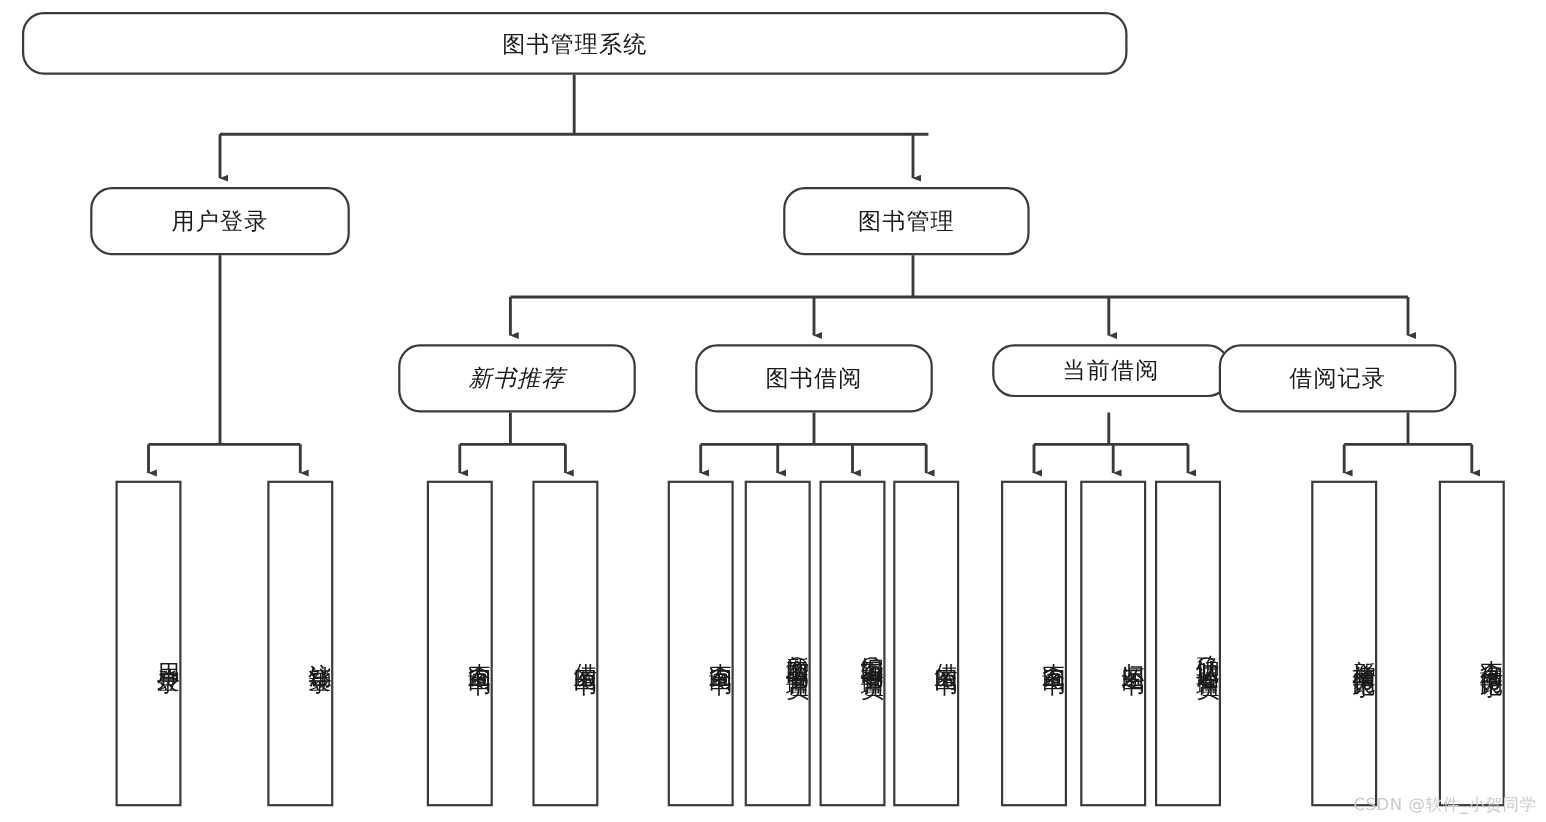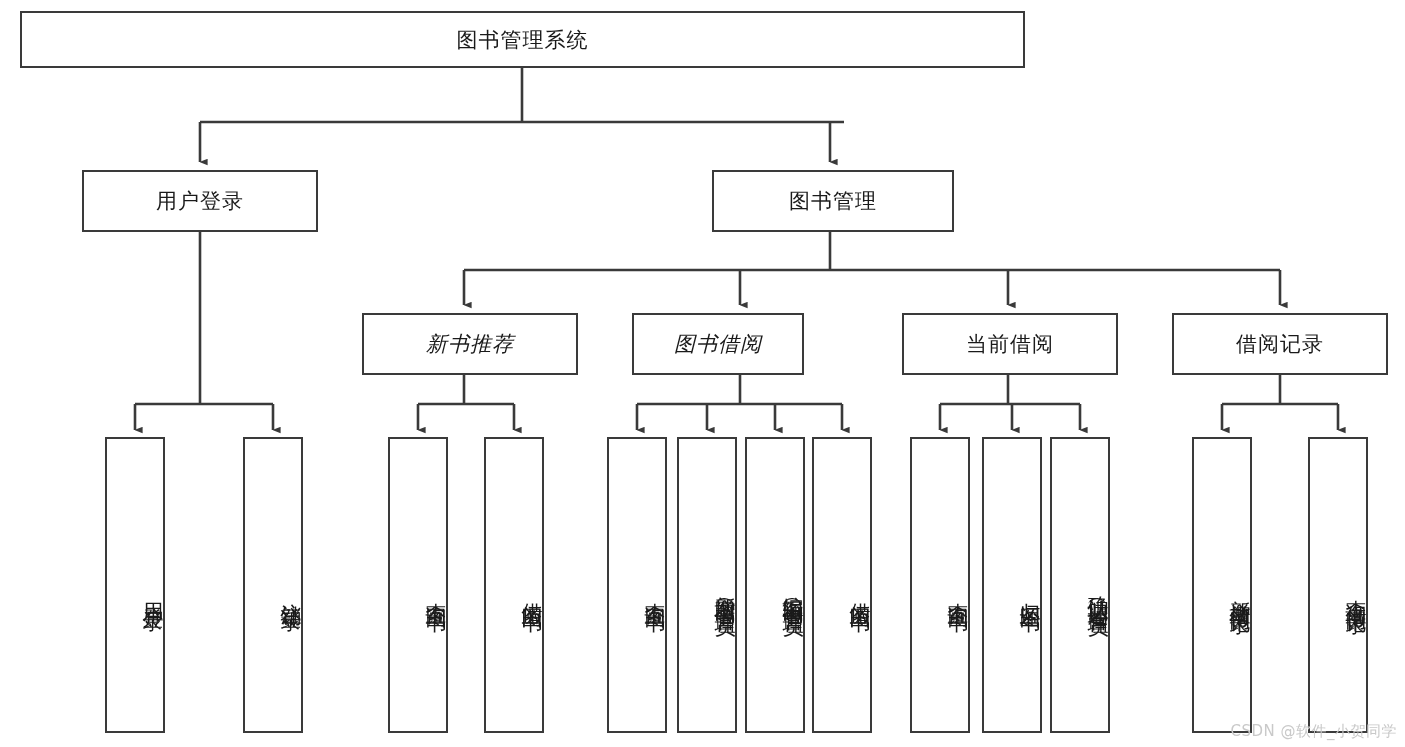--- a/index.html
+++ b/index.html
@@ -31,20 +31,21 @@
     border: 2px solid #3a3a3a;
     background: #ffffff;
     display: flex;
     align-items: center;
     justify-content: center;
     color: #1a1a1a;
   }
   .node.h {
     font-size: 21px;
     letter-spacing: 1px;
+    border-radius: 20px;
   }
   .node.v {
     writing-mode: vertical-rl;
     text-orientation: upright;
     font-size: 21px;
     letter-spacing: 3px;
     align-items: flex-start;
     justify-content: center;
     padding-top: 14px;
     line-height: 1.0;
@@ -119,34 +120,34 @@
     </g>
   </svg>
 
   <div class="node h" style="left: 20px; top: 11px; width: 1005px; height: 57px;">
     <span>图书管理系统</span>
   </div>
 
   <div class="node h" style="left: 82px; top: 170px; width: 236px; height: 62px;">
     <span>用户登录</span>
   </div>
-  <div class="node h" style="left: 712px; top: 170px; width: 242px; height: 62px;">
+  <div class="node h" style="left: 712px; top: 170px; width: 224px; height: 62px;">
     <span>图书管理</span>
   </div>
 
   <div class="node h" style="left: 362px; top: 313px; width: 216px; height: 62px; font-style: italic;">
     <span>新书推荐</span>
   </div>
-  <div class="node h" style="left: 632px; top: 313px; width: 172px; height: 62px; font-style: italic;">
+  <div class="node h" style="left: 632px; top: 313px; width: 216px; height: 62px;">
     <span>图书借阅</span>
   </div>
-  <div class="node h" style="left: 902px; top: 313px; width: 216px; height: 62px;">
+  <div class="node h" style="left: 902px; top: 313px; width: 216px; height: 48px;">
     <span>当前借阅</span>
   </div>
-  <div class="node h" style="left: 1172px; top: 313px; width: 216px; height: 62px;">
+  <div class="node h" style="left: 1108px; top: 313px; width: 216px; height: 62px;">
     <span>借阅记录</span>
   </div>
 
   <div class="node v" style="left: 105px; top: 437px; width: 60px; height: 296px;">
     <span class="vtext">用户登录</span>
   </div>
   <div class="node v" style="left: 243px; top: 437px; width: 60px; height: 296px;">
     <span class="vtext">注销登录</span>
   </div>
   <div class="node v" style="left: 388px; top: 437px; width: 60px; height: 296px;">

